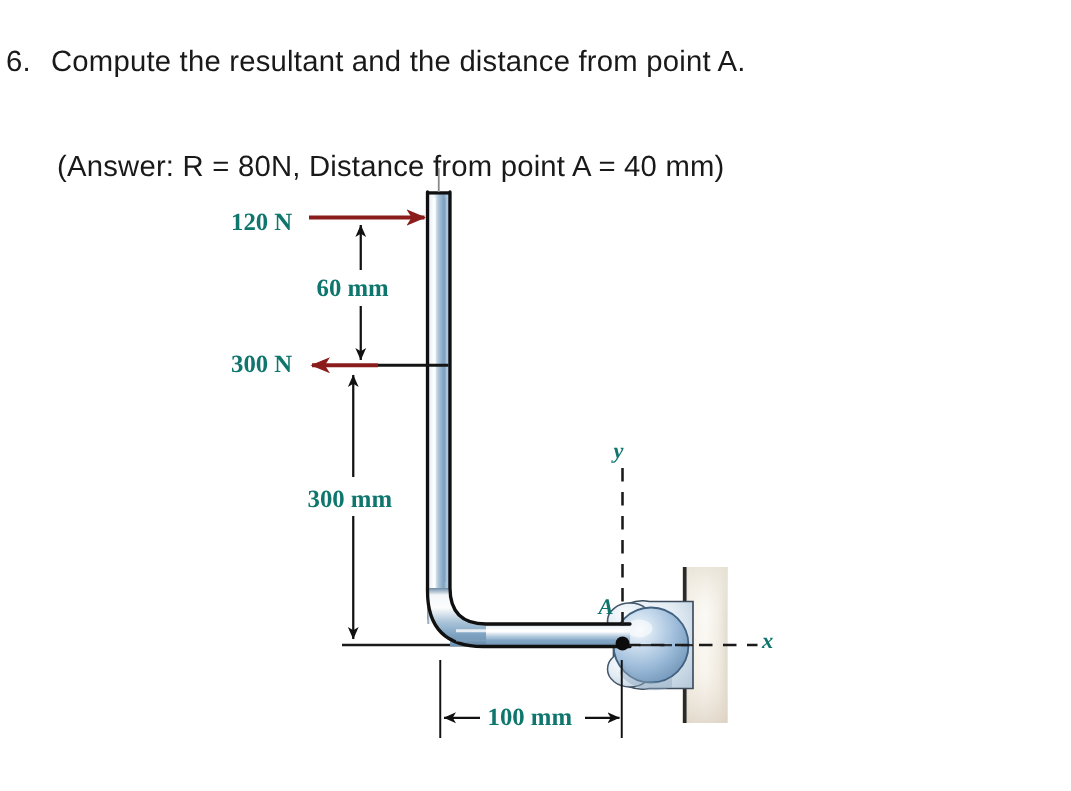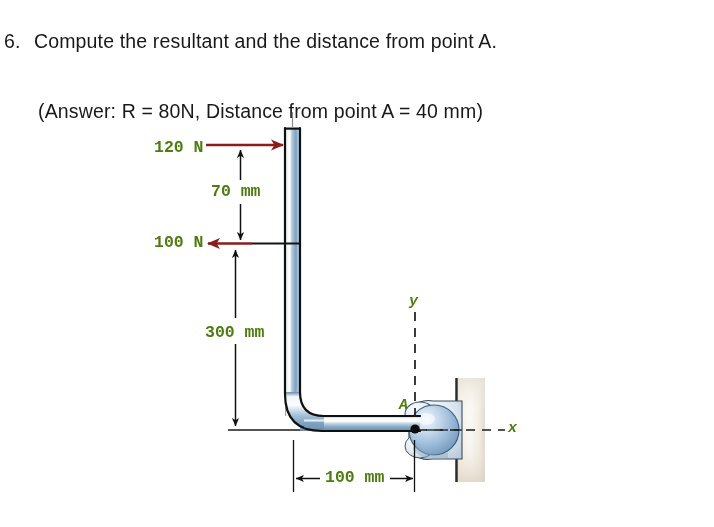--- a/index.html
+++ b/index.html
@@ -58,23 +58,23 @@
     width: 714px;
     height: 527px;
   }
   #diagram svg {
     display: block;
   }
 
   
   .dlabel {
     position: absolute;
-    font-family: Liberation Mono, monospace;
+    font-family: Liberation Serif, serif;
     font-weight: bold;
-    color: #4d7c0f;
+    color: #0f766e;
     white-space: nowrap;
     line-height: 1;
   }
   .lbl-120n  { left: 154px; top: 140px; font-size: 16.5px; }
   .lbl-80mm  { left: 211px; top: 184px; font-size: 16.5px; }
   .lbl-200n  { left: 154px; top: 235px; font-size: 16.5px; }
   .lbl-160mm { left: 205px; top: 325px; font-size: 16.5px; }
   .lbl-100mm { left: 325px; top: 470px; font-size: 16.5px; text-align: center; }
   .lbl-A {
     left: 399px; top: 398px;
@@ -243,21 +243,21 @@
         <line x1="412" y1="430" x2="462" y2="430" stroke="#1a1a1a" stroke-width="1.5" stroke-dasharray="8,6" opacity="0.85"></line>
       </g>
 
       <g>
         <circle cx="415" cy="429" r="4.6" fill="#0c0c0c"></circle>
       </g>
     </svg>
   </div>
 
   <div class="dlabel lbl-120n">120 N</div>
-  <div class="dlabel lbl-80mm">70 mm</div>
-  <div class="dlabel lbl-200n">100 N</div>
+  <div class="dlabel lbl-80mm">60 mm</div>
+  <div class="dlabel lbl-200n">300 N</div>
   <div class="dlabel lbl-160mm">300 mm</div>
   <div class="dlabel lbl-100mm">100 mm</div>
   <div class="dlabel lbl-A">A</div>
   <div class="dlabel lbl-y">y</div>
   <div class="dlabel lbl-x">x</div>
 
 </div>
 
 </body></html>

